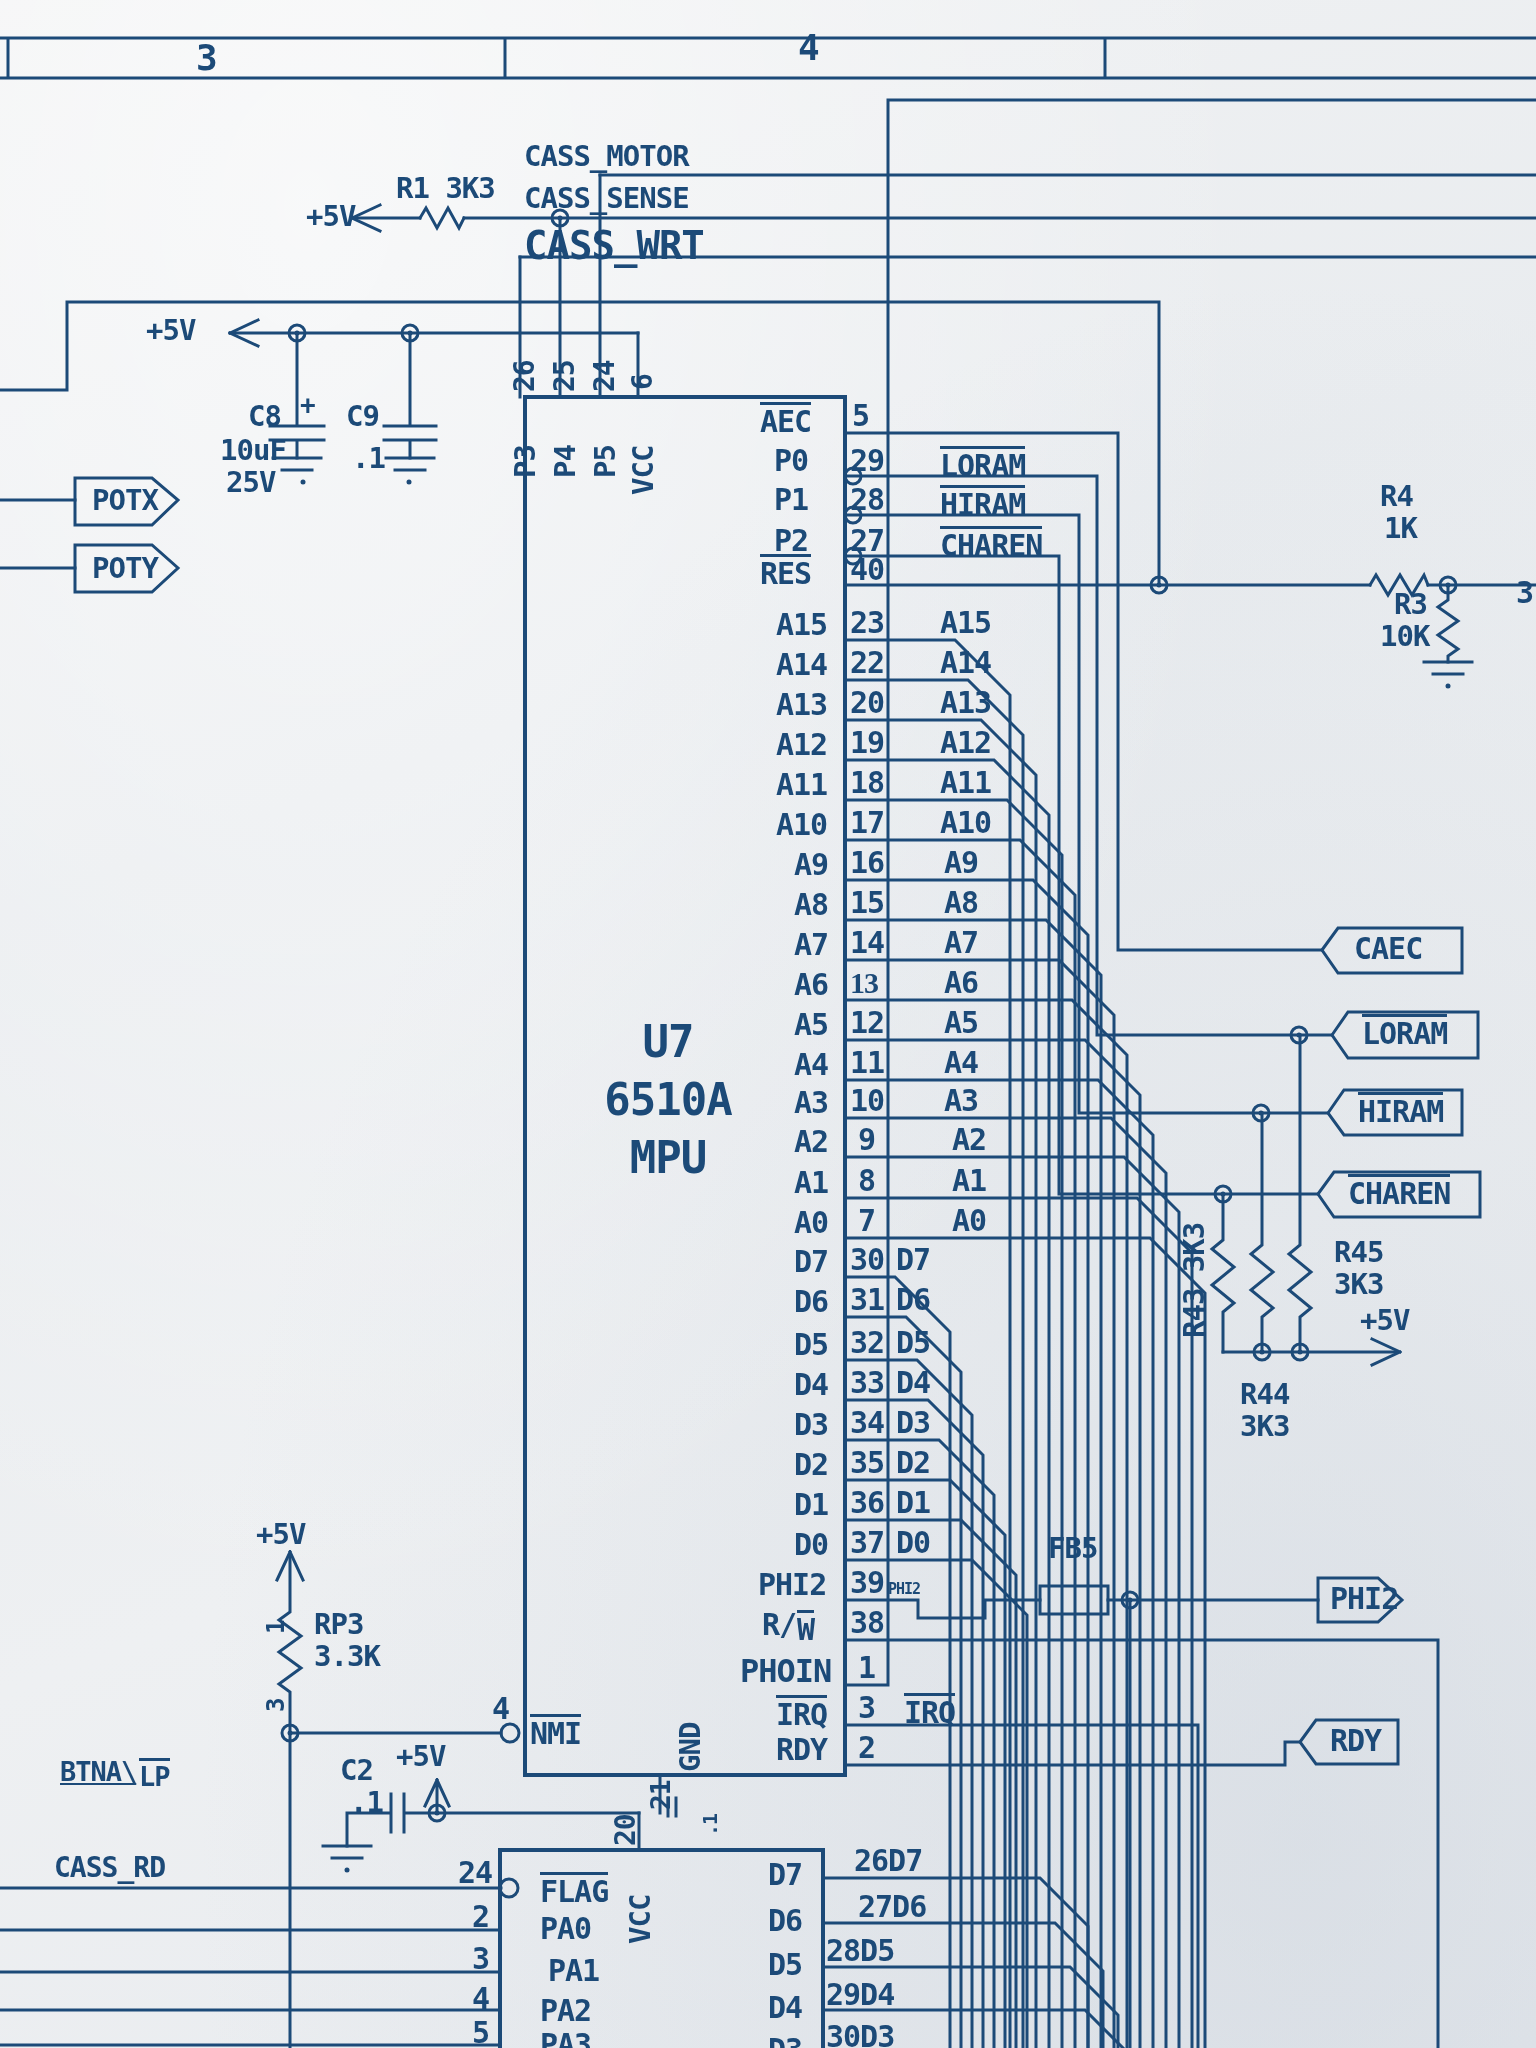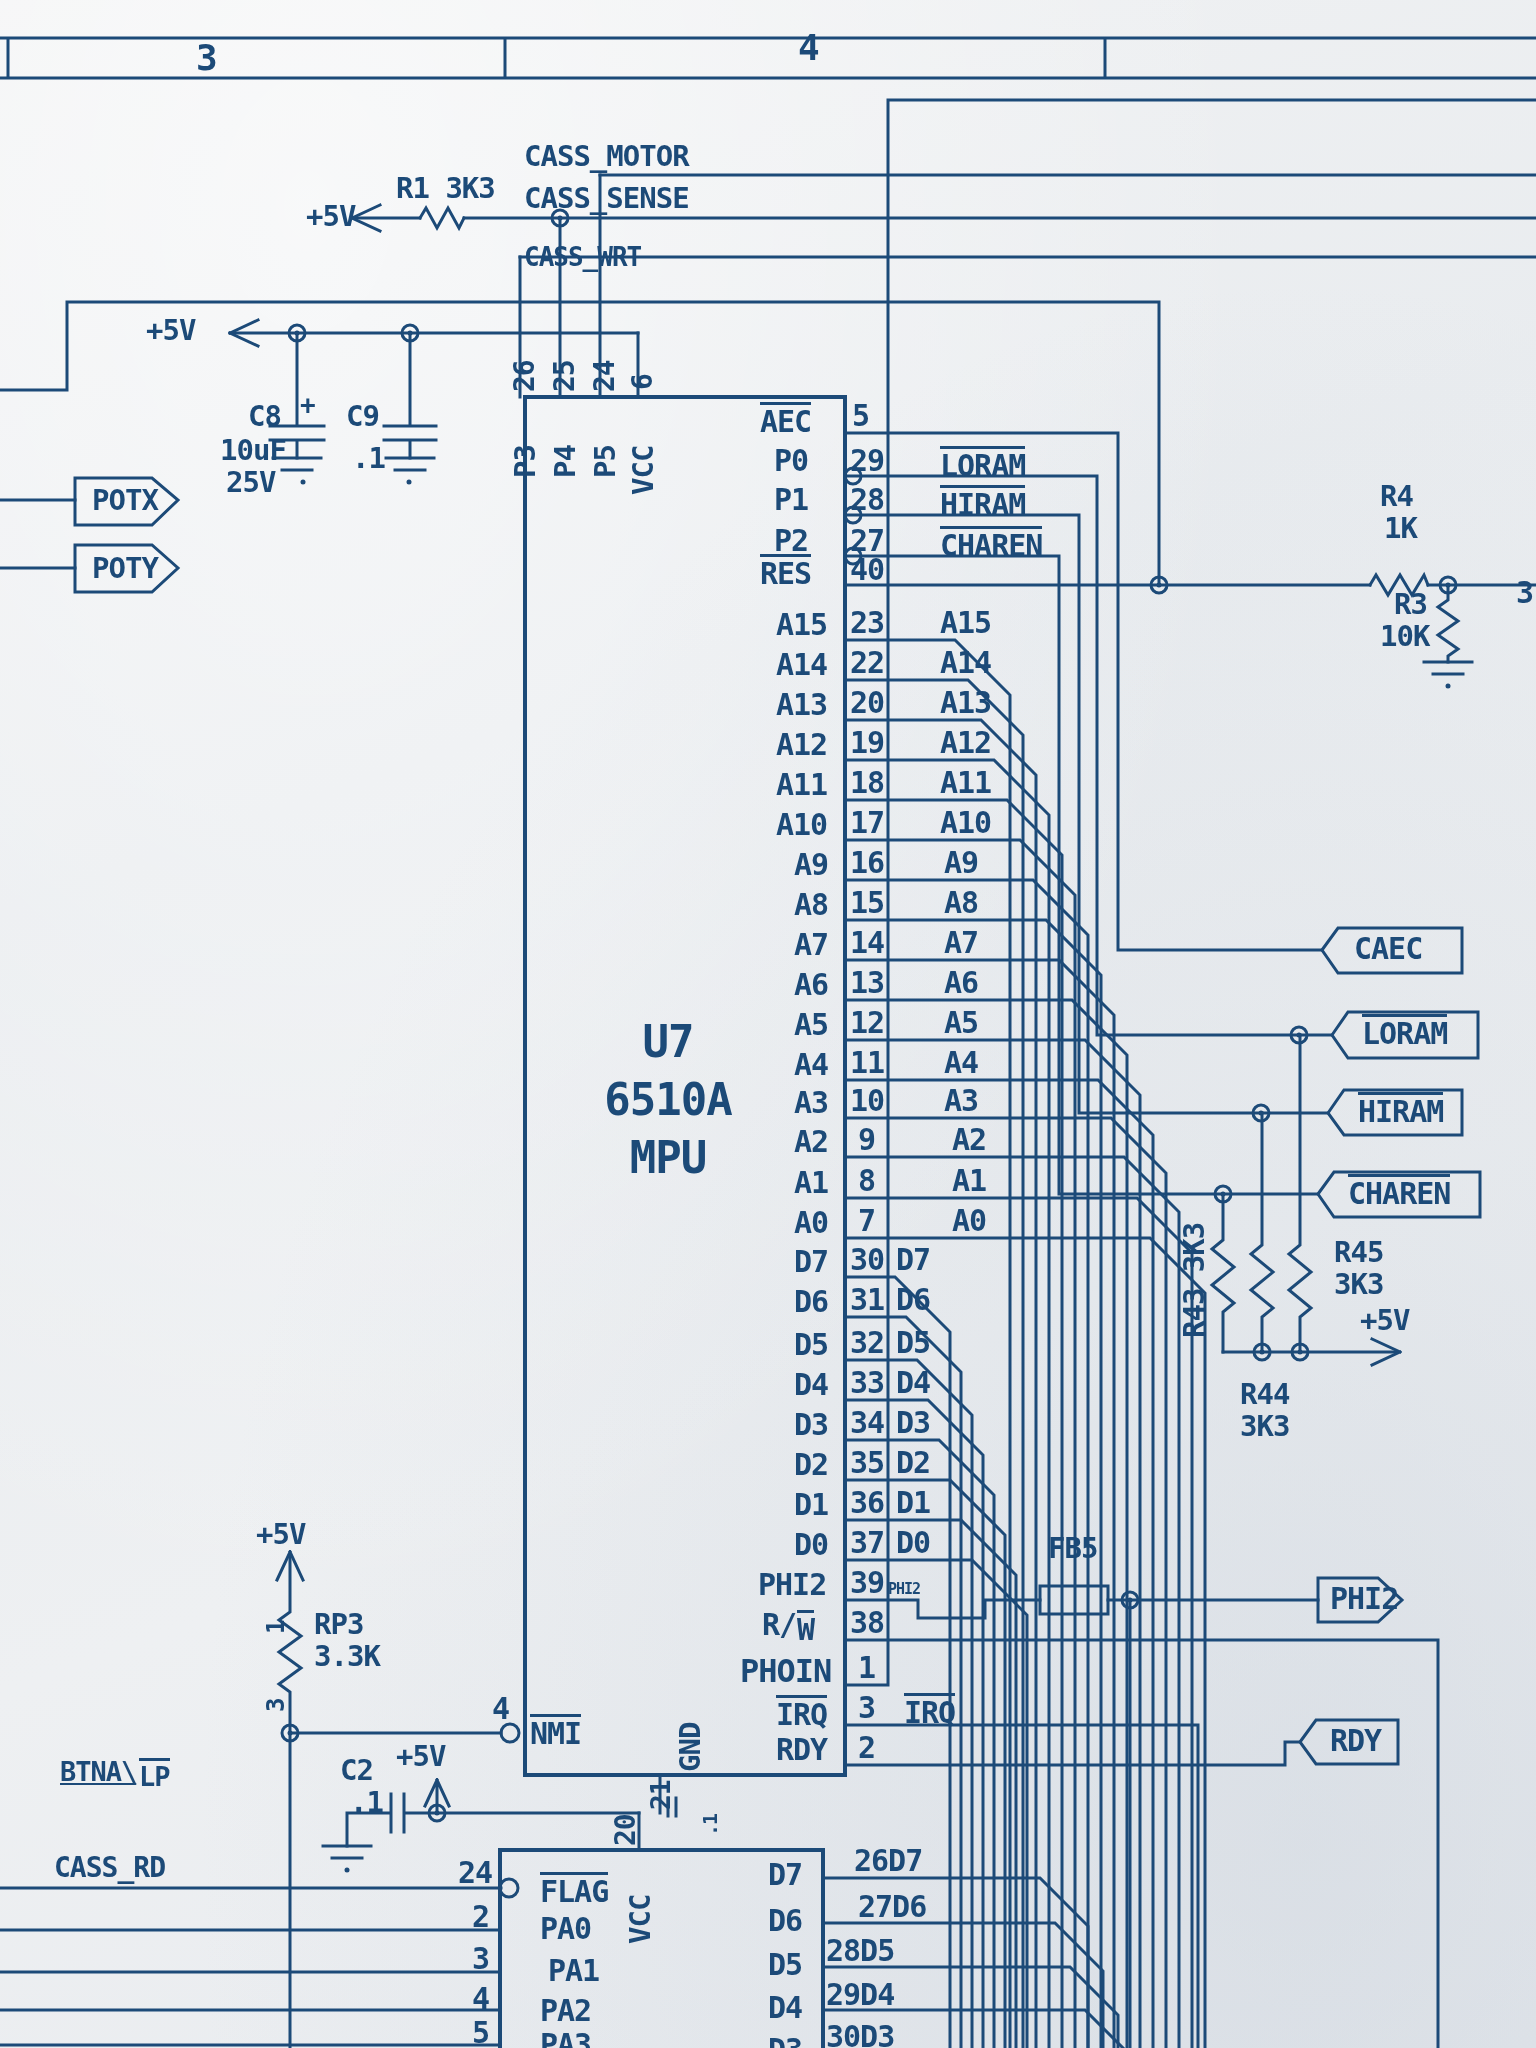--- a/index.html
+++ b/index.html
@@ -175,21 +175,21 @@
       <circle cx="510" cy="1733" r="9"></circle>
       <circle cx="509" cy="1888" r="9"></circle>
     </g>
   </svg>
 
   <div id="labels">
       <div class="lbl" style="left: 196px; top: 40px; font-size: 36px;">3</div>
       <div class="lbl" style="left: 798px; top: 30px; font-size: 36px;">4</div>
       <div class="lbl" style="left: 524px; top: 142px; font-size: 29px;">CASS_MOTOR</div>
       <div class="lbl" style="left: 524px; top: 184px; font-size: 29px;">CASS_SENSE</div>
-      <div class="lbl" style="left: 524px; top: 244px; font-size: 26px;">CASS_WRT</div>
+      <div class="lbl" style="left: 524px; top: 226px; font-size: 39px;">CASS_WRT</div>
       <div class="lbl" style="left: 396px; top: 174px; font-size: 29px;">R1 3K3</div>
       <div class="lbl" style="left: 306px; top: 202px; font-size: 29px;">+5V</div>
       <div class="lbl" style="left: 146px; top: 316px; font-size: 29px;">+5V</div>
       <div class="lbl" style="left: 248px; top: 402px; font-size: 29px;">C8</div>
       <div class="lbl" style="left: 300px; top: 392px; font-size: 26px;">+</div>
       <div class="lbl" style="left: 220px; top: 436px; font-size: 29px;">10uF</div>
       <div class="lbl" style="left: 226px; top: 468px; font-size: 29px;">25V</div>
       <div class="lbl" style="left: 346px; top: 402px; font-size: 29px;">C9</div>
       <div class="lbl" style="left: 352px; top: 444px; font-size: 29px;">.1</div>
       <div class="lbl" style="left: 92px; top: 486px; font-size: 29px;">POTX</div>
@@ -236,21 +236,21 @@
       <div class="lbl" style="left: 794px; top: 850px; font-size: 30px;">A9</div>
       <div class="lbl" style="left: 850px; top: 848px; font-size: 30px;">16</div>
       <div class="lbl" style="left: 944px; top: 848px; font-size: 30px;">A9</div>
       <div class="lbl" style="left: 794px; top: 890px; font-size: 30px;">A8</div>
       <div class="lbl" style="left: 850px; top: 888px; font-size: 30px;">15</div>
       <div class="lbl" style="left: 944px; top: 888px; font-size: 30px;">A8</div>
       <div class="lbl" style="left: 794px; top: 930px; font-size: 30px;">A7</div>
       <div class="lbl" style="left: 850px; top: 928px; font-size: 30px;">14</div>
       <div class="lbl" style="left: 944px; top: 928px; font-size: 30px;">A7</div>
       <div class="lbl" style="left: 794px; top: 970px; font-size: 30px;">A6</div>
-      <div class="lbl" style="left: 850px; top: 968px; font-size: 30px;">13</div>
+      <div class="lbl" style="left: 850px; top: 968px; font-size: 30px; font-family: Liberation Serif, serif;">13</div>
       <div class="lbl" style="left: 944px; top: 968px; font-size: 30px;">A6</div>
       <div class="lbl" style="left: 794px; top: 1010px; font-size: 30px;">A5</div>
       <div class="lbl" style="left: 850px; top: 1008px; font-size: 30px;">12</div>
       <div class="lbl" style="left: 944px; top: 1008px; font-size: 30px;">A5</div>
       <div class="lbl" style="left: 794px; top: 1050px; font-size: 30px;">A4</div>
       <div class="lbl" style="left: 850px; top: 1048px; font-size: 30px;">11</div>
       <div class="lbl" style="left: 944px; top: 1048px; font-size: 30px;">A4</div>
       <div class="lbl" style="left: 794px; top: 1088px; font-size: 30px;">A3</div>
       <div class="lbl" style="left: 850px; top: 1086px; font-size: 30px;">10</div>
       <div class="lbl" style="left: 944px; top: 1086px; font-size: 30px;">A3</div>

